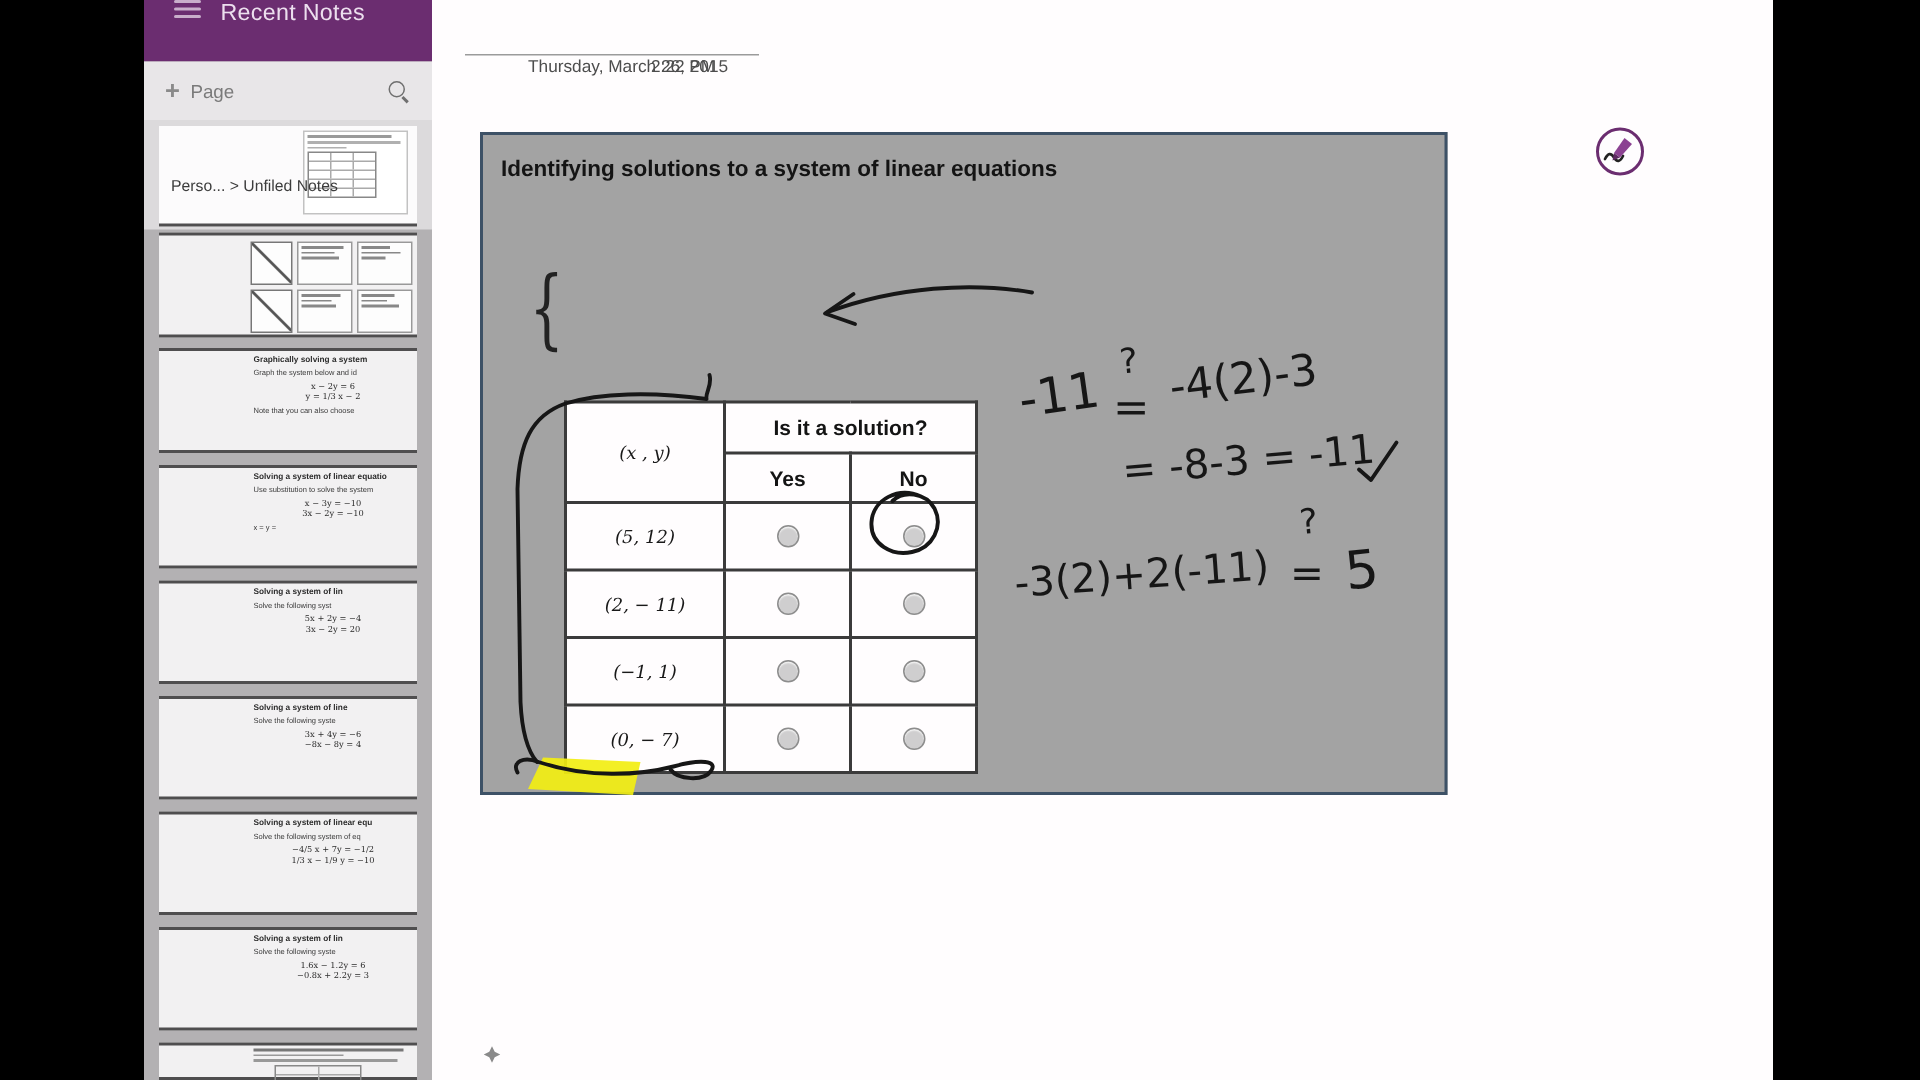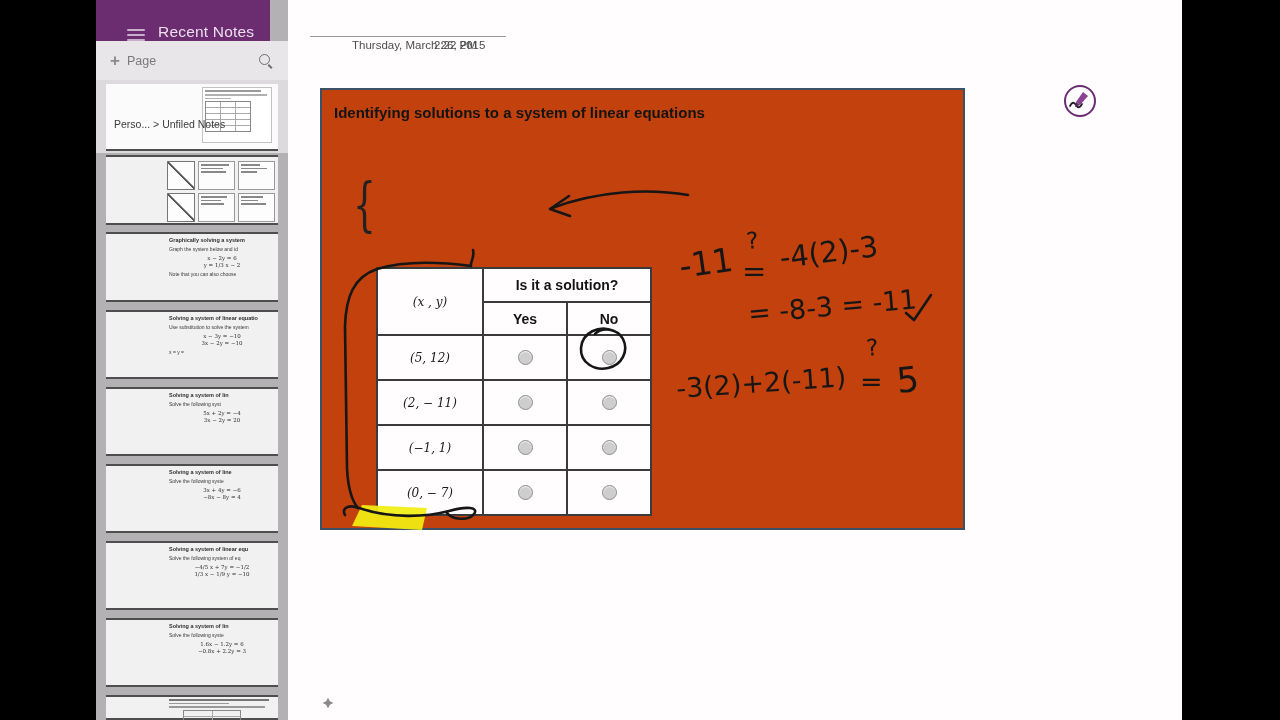--- a/index.html
+++ b/index.html
@@ -1,22 +1,22 @@
 <!DOCTYPE html>
 <html><head>
 <meta charset="utf-8">
 <style>
   html,body{margin:0;padding:0;background:#000;}
   .stage{position:relative;width:1280px;height:720px;background:#000;overflow:hidden;
          font-family:"Liberation Sans",sans-serif;}
 
   
   .sidebar{position:absolute;left:96px;top:0;width:192px;height:720px;background:#b3b1b3;}
-  .sb-header{position:absolute;left:0;top:0;width:174px;height:41px;background:#6b2d70;
-             display:flex;align-items:flex-end;box-sizing:border-box;padding-left:31px;}
+  .sb-header{position:absolute;left:0;top:0;width:192px;height:41px;background:#6b2d70;
+             display:flex;align-items:flex-start;box-sizing:border-box;padding-left:20px;}
   .hamburger{width:18px;display:flex;flex-direction:column;gap:3px;cursor:pointer;}
   .hamburger span{display:block;height:2px;background:#c9aecb;border-radius:1px;}
   .sb-title{margin-left:13px;font-size:15.5px;color:#ecdfee;letter-spacing:.2px;}
   .sb-toolbar{position:absolute;left:0;top:41px;width:192px;height:39px;background:#e8e6e8;
               display:flex;align-items:center;justify-content:space-between;box-sizing:border-box;
               padding:0 14px;}
   .add-page{display:flex;align-items:center;gap:7px;font-size:12.5px;color:#7a7a7a;cursor:pointer;}
   .plus-glyph{font-size:17px;color:#8a8a8a;font-weight:bold;line-height:1;}
   .search-btn{width:16px;height:16px;position:relative;cursor:pointer;}
   .search-btn .lens{position:absolute;left:1px;top:1px;width:9px;height:9px;border:1.6px solid #6f6f6f;border-radius:50%;}
@@ -45,21 +45,21 @@
   .graph-text .mini-bar{height:1.5px;background:#888;}
   .thumb.partial .mini-doc{top:2px;}
 
   
   .main{position:absolute;left:288px;top:0;width:894px;height:720px;background:#fffdfe;}
   .title-underline{position:absolute;left:22px;top:36px;width:196px;height:1px;background:#9b9b9b;}
   .date-text{position:absolute;top:39px;font-size:11.5px;color:#4d4d4d;}
   .date-text.d{left:28px;margin-left:36px;} .date-text.t{left:146px;}
 
   .problem-box{position:absolute;left:32px;top:88px;width:641px;height:438px;
-               border:2px solid #3d5166;background:#c2410c;}
+               border:2px solid #3d5166;background:#a3a3a3;}
   .p-title{position:absolute;left:12px;top:14px;font-size:15px;font-weight:bold;color:#141414;}
   .p-instr{position:absolute;left:12px;top:60px;font-size:14.5px;color:#1f1f1f;}
   .system{position:absolute;left:24px;top:86px;display:flex;align-items:center;}
   .brace{font-family:"DejaVu Serif",serif;font-size:58px;font-weight:200;color:#222;
          transform:scaleX(.62);line-height:1;}
   .eqs{margin-left:2px;display:flex;flex-direction:column;gap:5px;
        font-family:"DejaVu Serif",serif;font-style:italic;font-size:17px;color:#191919;letter-spacing:.5px;}
 
   table.sol-table{position:absolute;left:54px;top:177px;border-collapse:collapse;}
   table.sol-table td{border:2px solid #3b3b3b;text-align:center;vertical-align:middle;background:#fffdfe;}

